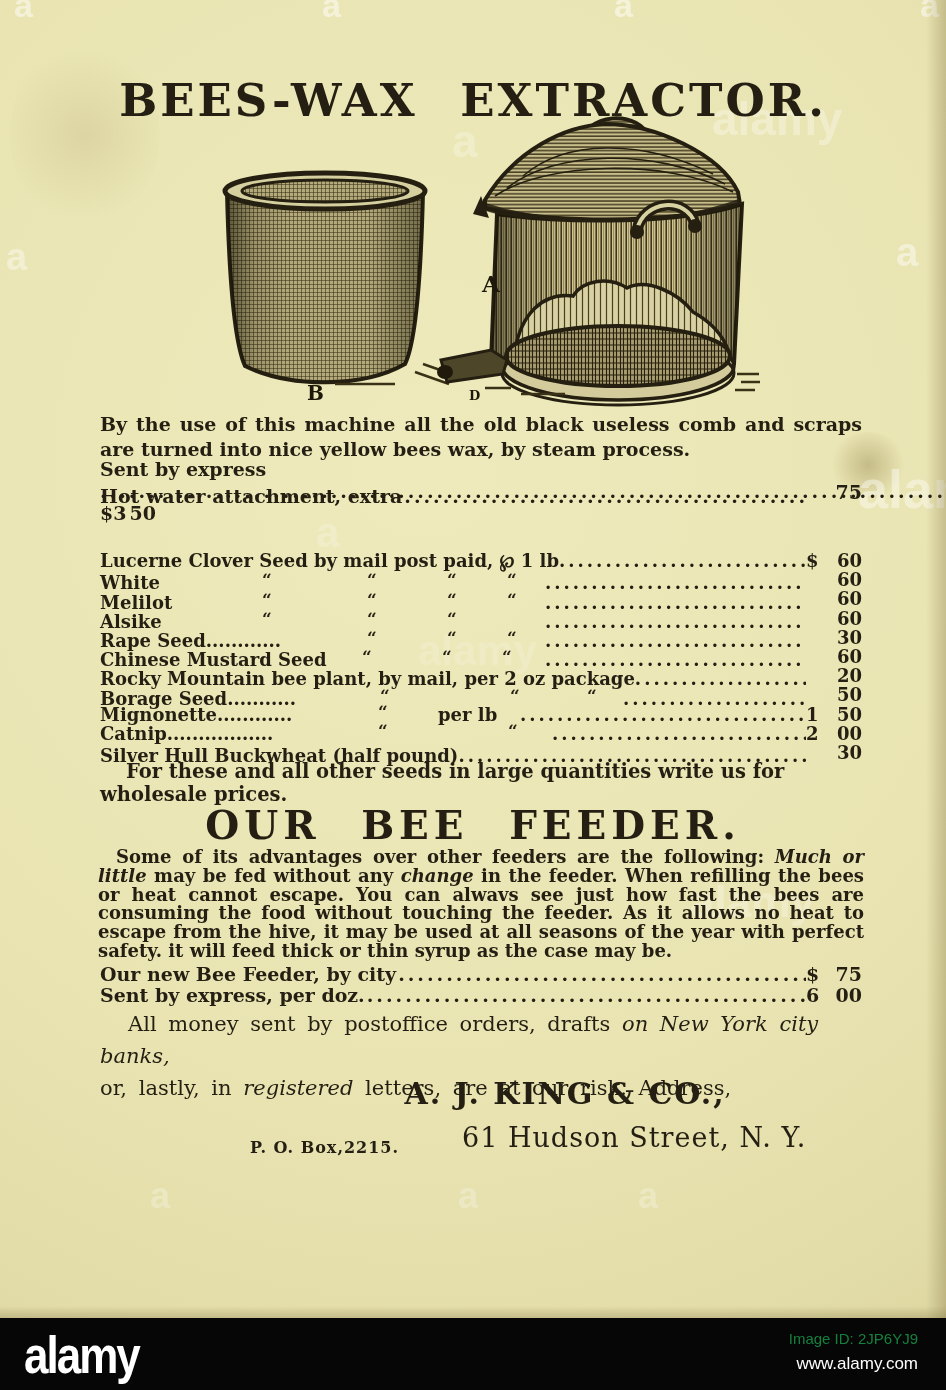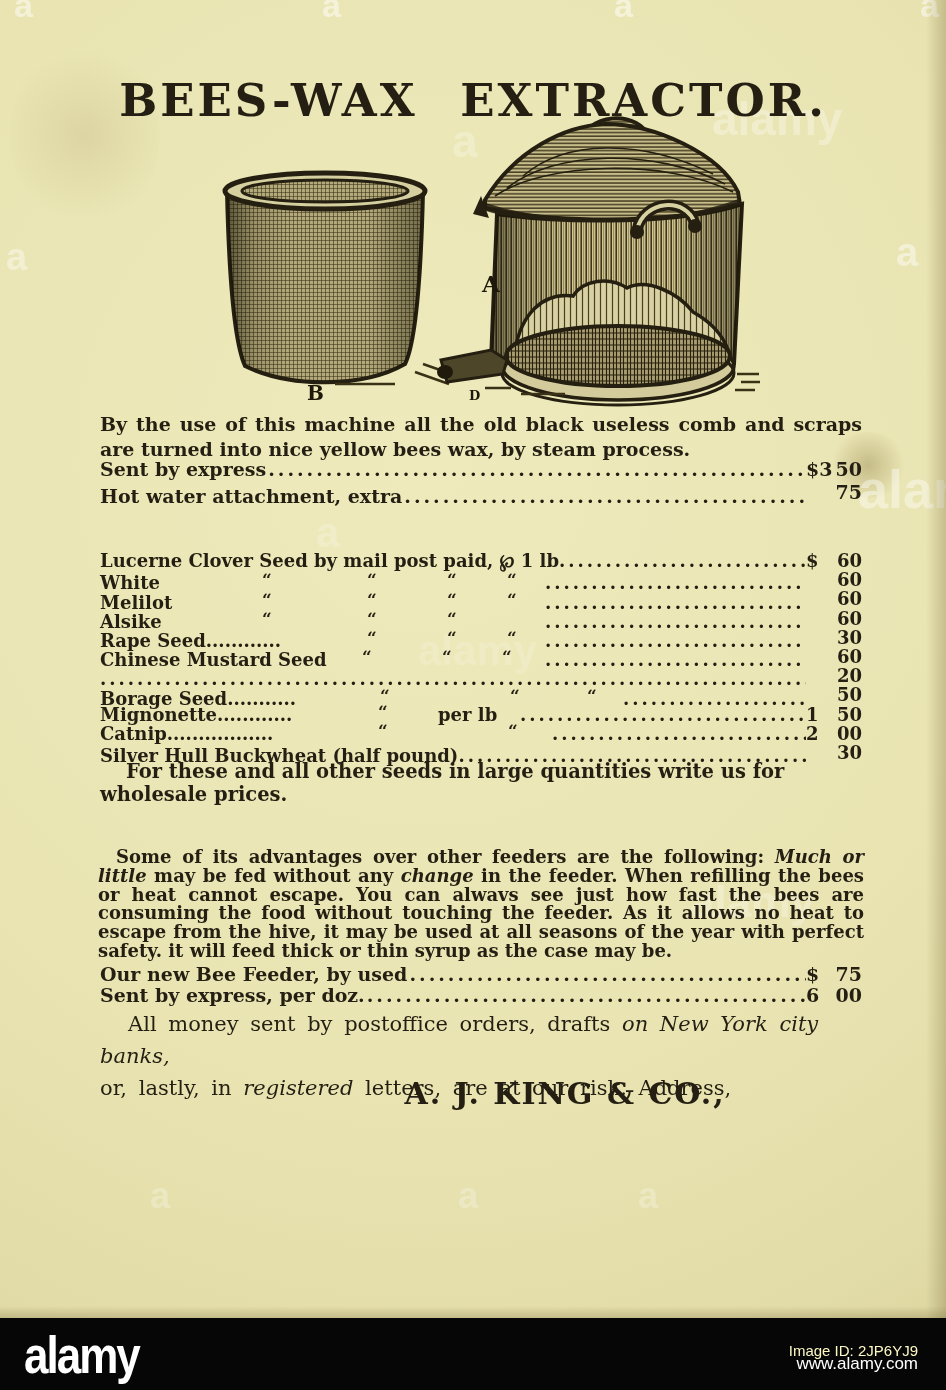--- a/index.html
+++ b/index.html
@@ -42,21 +42,21 @@
            text-indent:28px;word-spacing:5px;}
   .company{position:absolute;top:1076px;left:0;width:100%;box-sizing:border-box;padding-left:184px;
            text-align:center;font-size:30px;font-weight:bold;letter-spacing:2px;}
   .addr{position:absolute;top:1122px;left:0;width:100%;height:40px;}
   .pobox{position:absolute;left:250px;top:16px;font-size:16px;font-weight:bold;letter-spacing:1px;}
   .street{position:absolute;left:462px;top:0;font-size:27px;letter-spacing:1px;}
   .footer{position:absolute;left:0;bottom:0;width:946px;height:72px;background:#060606;color:#fff;
           font-family:"Liberation Sans",sans-serif;}
   .flogo{position:absolute;left:24px;top:8px;font-size:44px;font-weight:bold;letter-spacing:-2px;
          transform:scaleY(1.18);transform-origin:top left;}
-  .fid{position:absolute;right:28px;top:24px;font-size:15px;color:#fef9c3;}
+  .fid{position:absolute;right:28px;top:12px;font-size:15px;color:#15803d;}
   .furl{position:absolute;right:28px;top:36px;font-size:17px;font-weight:normal;}
 </style>
 </head>
 <body>
 
 <div class="page">
   <div class="paper">
 
     <div class="stain" style="left:828px;top:432px;width:80px;height:66px;background:radial-gradient(circle, rgba(110,90,30,.30), rgba(110,90,30,0) 70%);"></div>
     <div class="stain" style="left:10px;top:40px;width:150px;height:190px;background:radial-gradient(circle, rgba(120,100,40,.12), rgba(120,100,40,0) 70%);"></div>
@@ -151,21 +151,21 @@
 
         <text x="297" y="200" font-family="DejaVu Serif, serif" font-weight="bold" font-size="23" fill="#1d180a">A</text>
         <text x="284" y="308" font-family="DejaVu Serif, serif" font-weight="bold" font-size="13" fill="#1d180a">D</text>
         <text x="122" y="308" font-family="DejaVu Serif, serif" font-weight="bold" font-size="20" fill="#1d180a">B</text>
       </g>
     </svg>
 
     <div class="intro">By the use of this machine all the old black useless comb and scraps are turned into nice yellow bees wax, by steam process.</div>
 
     <div id="xprices">
-        <div class="prow" style="top: 458px;">
+        <div class="prow" style="top: 458px; flex-direction: column;">
           <span class="label">Sent by express</span>
           <span class="dots">................................................................................................................................................................</span>
           <span class="price">
             <span>$3</span>
             <span>50</span>
           </span>
         </div>
         <div class="prow" style="top: 481px;">
           <span class="label">Hot water attachment, extra</span>
           <span class="dots">................................................................................................................................................................</span>
@@ -220,20 +220,21 @@
         </div>
         <div class="srow">
           <span class="sleft" style="width: 445px;"><span class="sname">Chinese Mustard Seed</span><span class="ditto" style="left: 262px;">“</span><span class="ditto" style="left: 342px;">“</span><span class="ditto" style="left: 402px;">“</span></span>
           <span class="dots">................................................................................................................................................................</span>
           <span class="price">
             <span></span>
             <span>60</span>
           </span>
         </div>
         <div class="srow">
+          <span class="sleft"><span class="sname">Rocky Mountain bee plant, by mail, per 2 oz package</span></span>
           <span class="dots">................................................................................................................................................................</span>
           <span class="price">
             <span></span>
             <span>20</span>
           </span>
         </div>
         <div class="srow">
           <span class="sleft" style="width: 523px;"><span class="sname">Borage Seed...........</span><span class="ditto" style="left: 280px;">“</span><span class="ditto" style="left: 410px;">“</span><span class="ditto" style="left: 487px;">“</span></span>
           <span class="dots">................................................................................................................................................................</span>
           <span class="price">
@@ -262,46 +263,51 @@
           <span class="dots">................................................................................................................................................................</span>
           <span class="price">
             <span></span>
             <span>30</span>
           </span>
         </div>
       </div>
 
     <div class="note">For these and all other seeds in large quantities write us for wholesale prices.</div>
 
+    <div class="h2 feeder-h">OUR BEE FEEDER.</div>
 
     <div class="fpara"><span>Some of its advantages over other feeders are the following:  </span><span class="it">Much or little</span><span> may be fed without any </span><span class="it">change</span><span> in the feeder.  When refilling the bees or heat cannot escape.  You can alwavs see just how fast the bees are consuming the food without touching the feeder.  As it allows no heat to escape from the hive, it may be used at all seasons of the year with perfect safety.  it will feed thick or thin syrup as the case may be.</span></div>
 
     <div id="fprices">
         <div class="prow" style="top: 963px;">
-          <span class="label">Our new Bee Feeder, by used</span>
+          <span class="label">Our new Bee Feeder, by city</span>
           <span class="dots">................................................................................................................................................................</span>
           <span class="price">
             <span>$</span>
             <span>75</span>
           </span>
         </div>
         <div class="prow" style="top: 984px;">
           <span class="label">Sent by express, per doz.</span>
           <span class="dots">................................................................................................................................................................</span>
           <span class="price">
             <span>6</span>
             <span>00</span>
           </span>
         </div>
       </div>
 
     <div class="closing"><span>All money sent by postoffice orders, drafts </span><span class="it">on New York city banks,</span><br><span>or,  lastly, in </span><span class="it">registered</span><span> letters, are at our risk.   Address,</span></div>
 
     <div class="company">A. J. KING &amp; CO.,</div>
 
+    <div class="addr">
+      <span class="pobox">P. O. Box,2215.</span>
+      <span class="street">61 Hudson Street, N. Y.</span>
+    </div>
   </div>
 
   <div class="footer">
     <div class="flogo">alamy</div>
     <div class="fid">Image ID: 2JP6YJ9</div>
     <div class="furl">www.alamy.com</div>
   </div>
 </div>
 
 </body></html>

